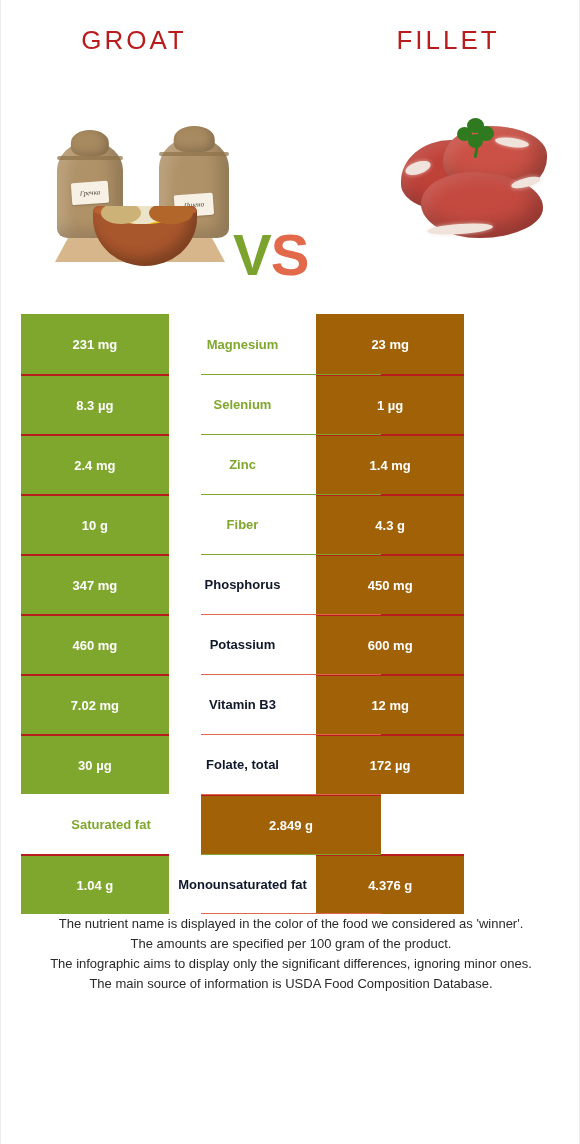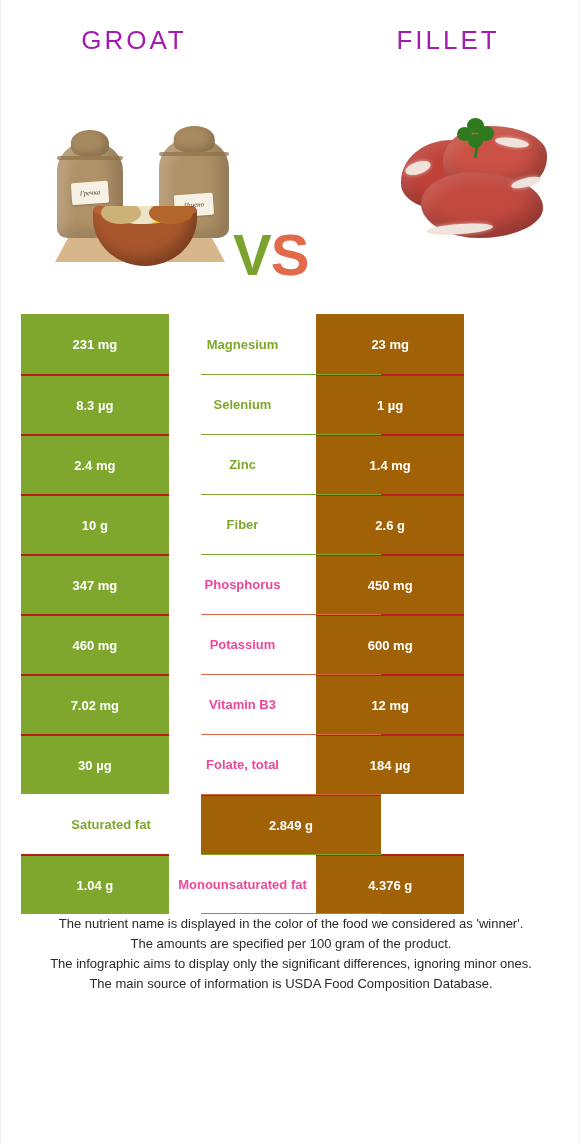--- a/index.html
+++ b/index.html
@@ -22,21 +22,21 @@
 
   
   .titles{
     position:absolute; top:20px; left:0; width:580px; height:40px;
     display:flex;
   }
   .title{
     flex:1; text-align:center;
     font-size:26px; font-weight:300;
     letter-spacing:3px;
-    color:#a21caf;
+    color:#b91c1c;
     font-family:"Liberation Sans", sans-serif;
     line-height:40px;
   }
   .title.left{ padding-right:36px; }
   .title.right{ padding-left:12px; }
 
   
   .hero{
     position:absolute; top:86px; left:0; width:580px; height:200px;
   }
@@ -164,21 +164,21 @@
   .cell.right{
     width:180px; color:#ffffff;
   }
   .cell.left{  background:#7FA72D; }
   .cell.right{ background:#a16207; }
   .cell.mid{
     width:180px; background:#ffffff;
     font-size:13px; font-weight:700;
   }
   .row.win-left  .cell.mid{ color:#7FA72D; }
-  .row.win-right .cell.mid{ color:#ec4899; }
+  .row.win-right .cell.mid{ color:#0f172a; }
 
   
   .row + .row .cell.mid:before{
     content:""; position:absolute; left:180px; top:0;
     width:180px; height:1px;
   }
   .row.win-left + .row .cell.mid:before{  background:#7FA72D; }
   .row.win-right + .row .cell.mid:before{ background:#DD6746; }
   .row:last-child .cell.mid:after{
     content:""; position:absolute; left:180px; bottom:0;
@@ -267,41 +267,41 @@
         <div class="cell right">1 µg</div>
       </div>
       <div class="row win-left">
         <div class="cell left">2.4 mg</div>
         <div class="cell mid">Zinc</div>
         <div class="cell right">1.4 mg</div>
       </div>
       <div class="row win-left">
         <div class="cell left">10 g</div>
         <div class="cell mid">Fiber</div>
-        <div class="cell right">2.6 g</div>
+        <div class="cell right">4.3 g</div>
       </div>
       <div class="row win-right">
         <div class="cell left">347 mg</div>
         <div class="cell mid">Phosphorus</div>
         <div class="cell right">450 mg</div>
       </div>
       <div class="row win-right">
         <div class="cell left">460 mg</div>
         <div class="cell mid">Potassium</div>
         <div class="cell right">600 mg</div>
       </div>
       <div class="row win-right">
         <div class="cell left">7.02 mg</div>
         <div class="cell mid">Vitamin B3</div>
         <div class="cell right">12 mg</div>
       </div>
       <div class="row win-right">
         <div class="cell left">30 µg</div>
         <div class="cell mid">Folate, total</div>
-        <div class="cell right">184 µg</div>
+        <div class="cell right">172 µg</div>
       </div>
       <div class="row win-left">
         <div class="cell mid">Saturated fat</div>
         <div class="cell right">2.849 g</div>
       </div>
       <div class="row win-right">
         <div class="cell left">1.04 g</div>
         <div class="cell mid">Monounsaturated fat</div>
         <div class="cell right">4.376 g</div>
       </div>

